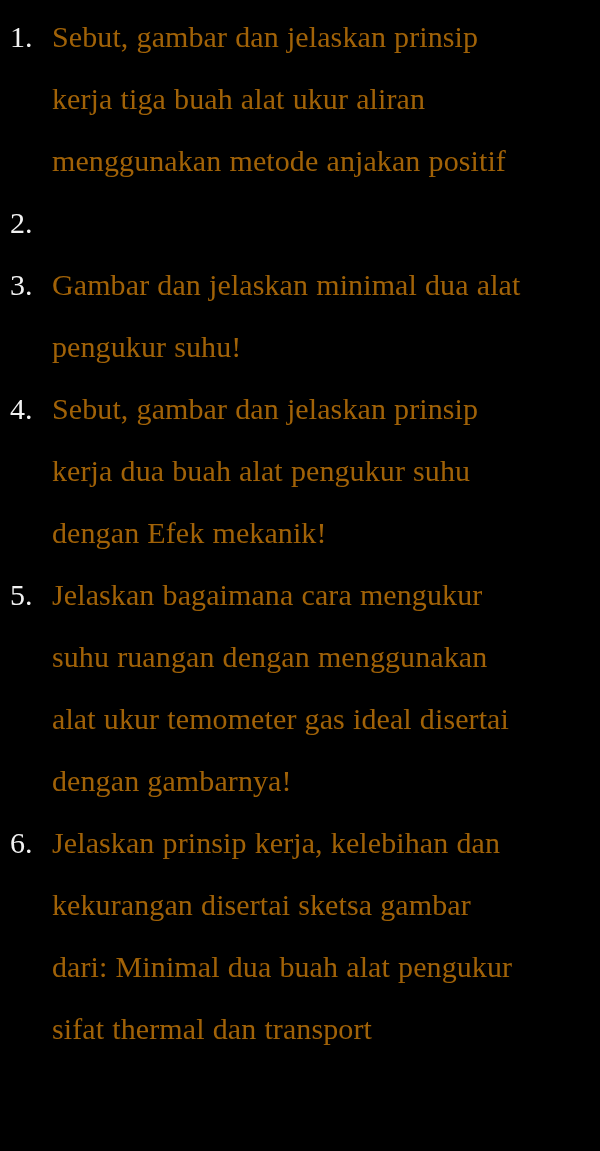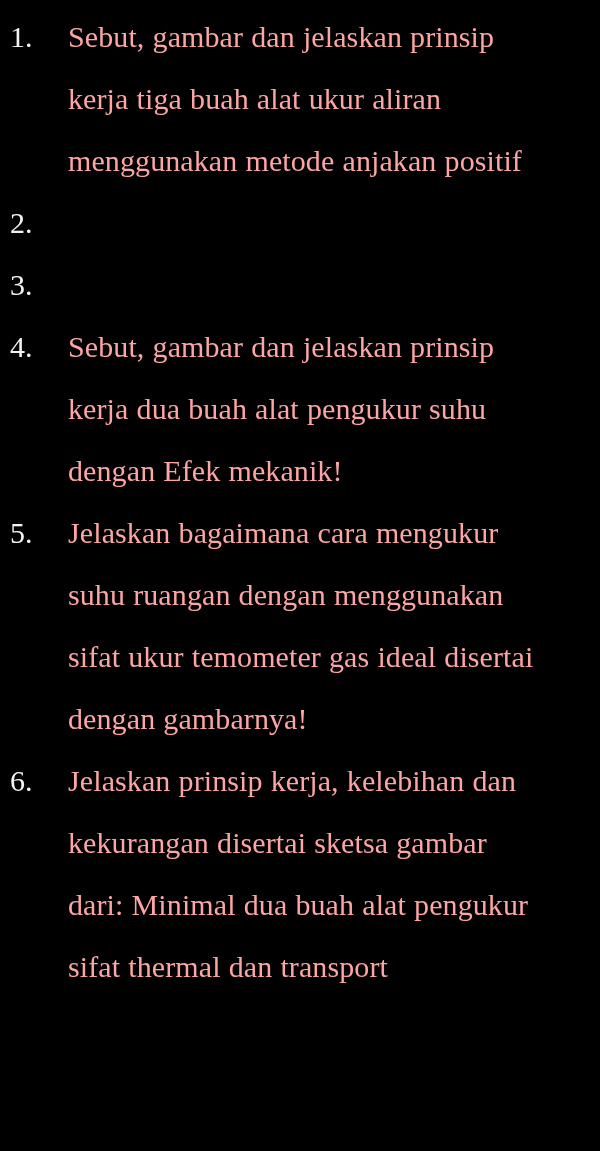--- a/index.html
+++ b/index.html
@@ -39,56 +39,57 @@
     text-align: left;
     padding-left: 10px;
     box-sizing: border-box;
     font-size: 30px;
     line-height: 62px;
     color: #f2f2f2;
   }
   .q-text {
     font-size: 30px;
     line-height: 62px;
-    color: #fca5a5;
+    color: #a16207;
     white-space: pre-wrap;
     letter-spacing: 0.1px;
     word-spacing: 0.5px;
     padding-right: 0px;
-    margin-left: 16px;
   }
 </style>
 </head>
 <body>
 
 <div class="page">
   <ol class="question-list">
     <li>
       <span class="q-number">1.</span>
       <span class="q-text">Sebut, gambar dan jelaskan prinsip
 kerja tiga buah alat ukur aliran
 menggunakan metode anjakan positif</span>
     </li>
     <li>
       <span class="q-number">2.</span>
     </li>
     <li>
       <span class="q-number">3.</span>
+      <span class="q-text">Gambar dan jelaskan minimal dua alat
+pengukur suhu!</span>
     </li>
     <li>
       <span class="q-number">4.</span>
       <span class="q-text">Sebut, gambar dan jelaskan prinsip
 kerja dua buah alat pengukur suhu
 dengan Efek mekanik!</span>
     </li>
     <li>
       <span class="q-number">5.</span>
       <span class="q-text">Jelaskan bagaimana cara mengukur
 suhu ruangan dengan menggunakan
-sifat ukur temometer gas ideal disertai
+alat ukur temometer gas ideal disertai
 dengan gambarnya!</span>
     </li>
     <li>
       <span class="q-number">6.</span>
       <span class="q-text">Jelaskan prinsip kerja, kelebihan dan
 kekurangan disertai sketsa gambar
 dari: Minimal dua buah alat pengukur
 sifat thermal dan transport</span>
     </li>
   </ol>

